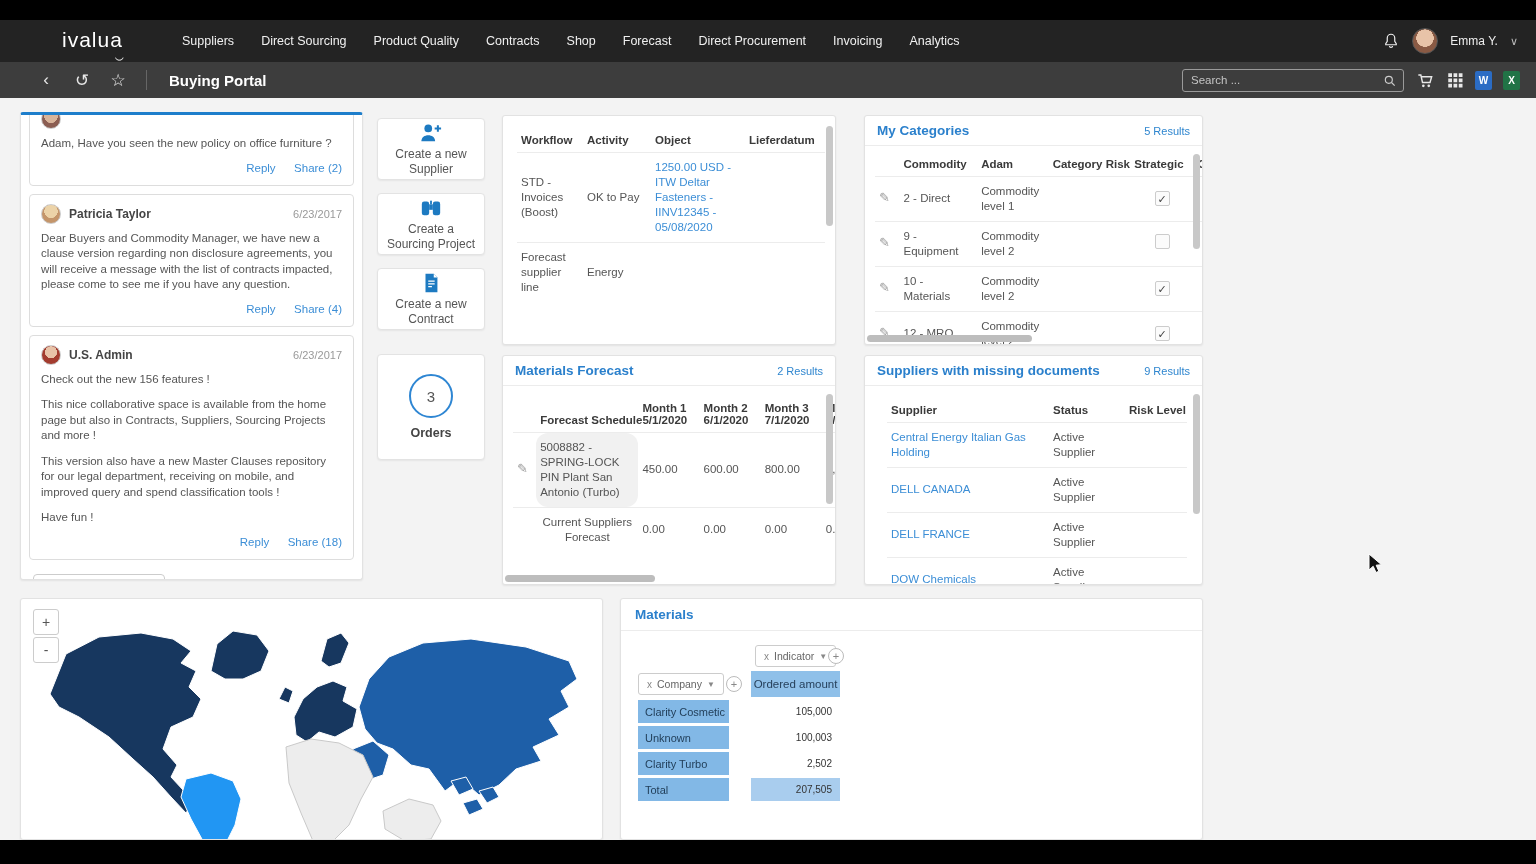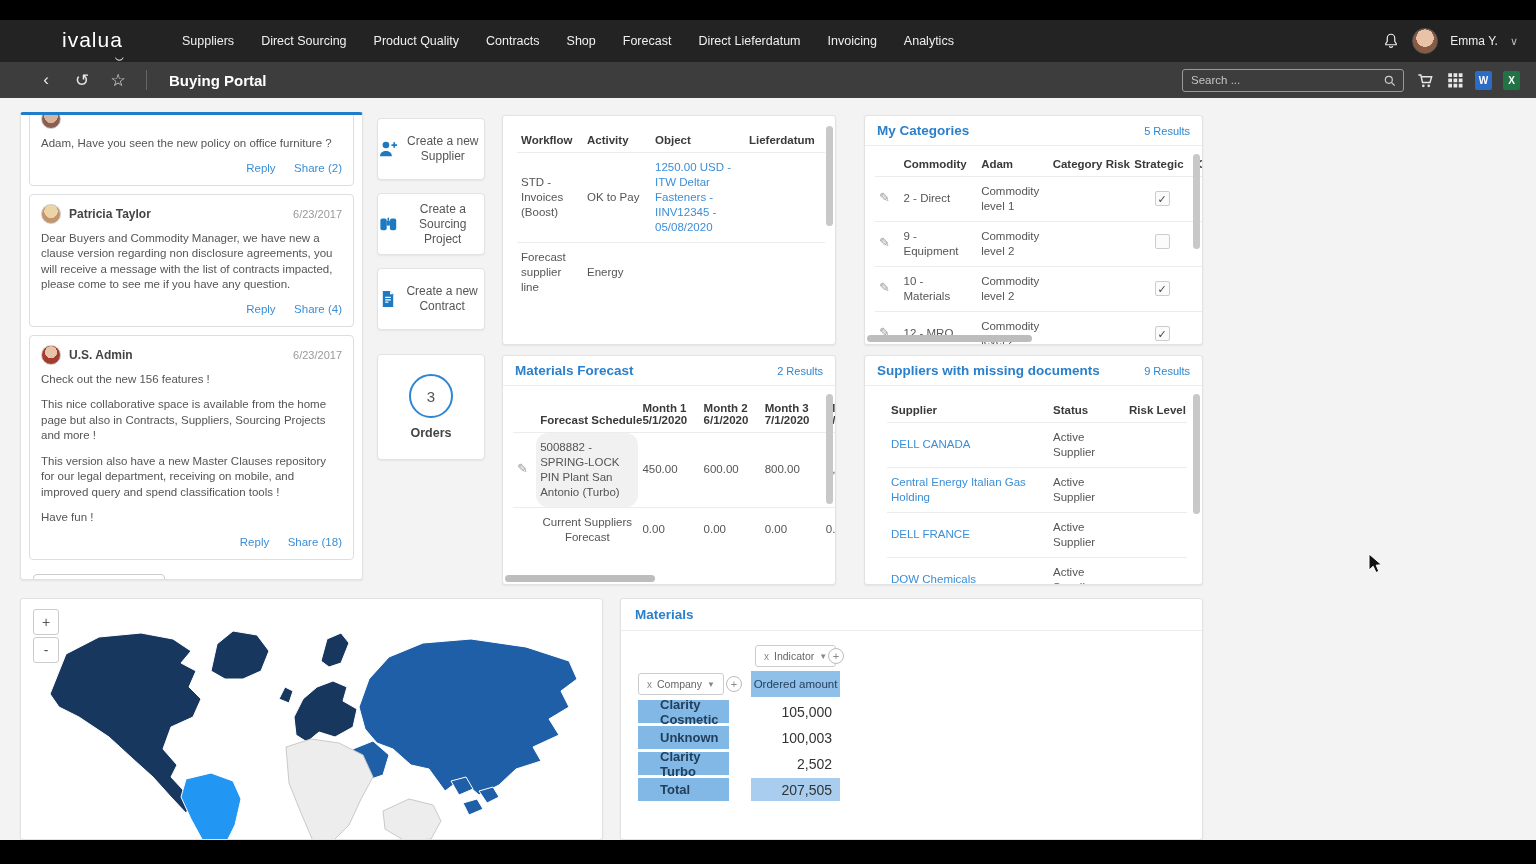--- a/index.html
+++ b/index.html
@@ -66,21 +66,21 @@
   .msg-body p:last-child { margin-bottom:2px; }
   .msg-links { text-align:right; margin-top:6px; }
   .msg-links span { color:#3c8ed6; font-size:11.5px; margin-left:14px; cursor:pointer; }
   .to-select { margin:14px 0 8px 4px; width:132px; height:27px; border:1px solid #ccc;
     border-radius:4px; display:flex; align-items:center; padding:0 8px; color:#aaa;
     font-size:11.5px; background:#fff; cursor:pointer; }
 
   
   .action-btn { position:absolute; left:377px; width:108px; height:62px; background:#fff;
     border:1px solid #e3e3e3; border-radius:4px; box-shadow:0 1px 2px rgba(0,0,0,.06);
-    display:flex; align-items:center; justify-content:center;
+    display:flex; flex-direction:column; align-items:center; justify-content:center;
     gap:3px; cursor:pointer; }
   .action-btn .lbl { font-size:12px; color:#555; text-align:center; line-height:1.25;
     width:96px; }
   .orders-card { position:absolute; left:377px; top:256px; width:108px; height:106px;
     background:#fff; border:1px solid #e3e3e3; border-radius:4px;
     box-shadow:0 1px 2px rgba(0,0,0,.06); display:flex; flex-direction:column;
     align-items:center; justify-content:center; gap:8px; cursor:pointer; }
   .orders-circle { width:44px; height:44px; border:2px solid #2e86d3; border-radius:50%;
     display:flex; align-items:center; justify-content:center; font-size:15px; color:#555; }
   .orders-lbl { font-size:12.5px; color:#444; font-weight:700; }
@@ -126,22 +126,22 @@
   .chip { position:absolute; height:22px; border:1px solid #ccc; border-radius:3px;
     background:#fff; display:flex; align-items:center; gap:5px; padding:0 8px;
     font-size:10.5px; color:#666; cursor:pointer; white-space:nowrap; }
   .chip .x { color:#888; font-size:10px; } .chip .dd { font-size:8px; color:#888; }
   .chip-plus { position:absolute; width:16px; height:16px; border:1px solid #bbb;
     border-radius:50%; background:#fff; color:#888; font-size:11px; text-align:center;
     line-height:14px; cursor:pointer; }
   .pv-hd { position:absolute; width:89px; height:26px; background:#8fc0e9; color:#27415c;
     font-size:11.5px; display:flex; align-items:center; justify-content:center; }
   .pv-lbl { position:absolute; width:91px; height:23px; background:#82b8e6; color:#223f5a;
-    font-size:13px; display:flex; align-items:center; padding-left:22px;font-weight:bold; }
-  .pv-val { position:absolute; width:89px; height:23px; color:#333; font-size:14px;
+    font-size:11px; display:flex; align-items:center; padding-left:7px; }
+  .pv-val { position:absolute; width:89px; height:23px; color:#333; font-size:10px;
     display:flex; align-items:center; justify-content:flex-end; padding-right:8px; }
   .pv-val.total { background:#a9cdee; }
 
   .bottom-strip { position:absolute; left:0; top:840px; width:1536px; height:24px;
     background:#000; }
   .cursor { position:absolute; left:1368px; top:553px; z-index:50; }
 </style>
 </head>
 <body>
 
@@ -152,21 +152,21 @@
       <span>ivalua</span>
       <span class="smile">‿</span>
     </div>
     <div class="navitems">
       <span class="navitem">Suppliers</span>
       <span class="navitem">Direct Sourcing</span>
       <span class="navitem">Product Quality</span>
       <span class="navitem">Contracts</span>
       <span class="navitem">Shop</span>
       <span class="navitem">Forecast</span>
-      <span class="navitem">Direct Lieferdatum</span>
+      <span class="navitem">Direct Procurement</span>
       <span class="navitem">Invoicing</span>
       <span class="navitem">Analytics</span>
     </div>
     <div class="nav-right">
       <svg class="bell" viewBox="0 0 24 24">
         <path d="M12 3a5 5 0 0 0-5 5v4.5L5 15.5V17h14v-1.5L17 12.5V8a5 5 0 0 0-5-5z" fill="none" stroke="#eee" stroke-width="1.6"></path>
         <path d="M10 18.5a2 2 0 0 0 4 0" fill="none" stroke="#eee" stroke-width="1.6"></path>
       </svg>
       <div class="avatar"></div>
       <span class="username">Emma Y.</span>
@@ -466,26 +466,26 @@
             </colgroup>
           <thead>
               <tr>
             <th>Supplier</th>
             <th>Status</th>
             <th>Risk Level</th>
           </tr>
             </thead>
           <tbody>
             <tr>
+              <td><span class="link">Central Energy Italian Gas Holding</span></td>
+              <td>Active Supplier</td>
+              <td></td>
+            </tr>
+            <tr>
               <td><span class="link">DELL CANADA</span></td>
-              <td>Active Supplier</td>
-              <td></td>
-            </tr>
-            <tr>
-              <td><span class="link">Central Energy Italian Gas Holding</span></td>
               <td>Active Supplier</td>
               <td></td>
             </tr>
             <tr>
               <td><span class="link">DELL FRANCE</span></td>
               <td>Active Supplier</td>
               <td></td>
             </tr>
             <tr>
               <td><span class="link">DOW Chemicals</span></td>

